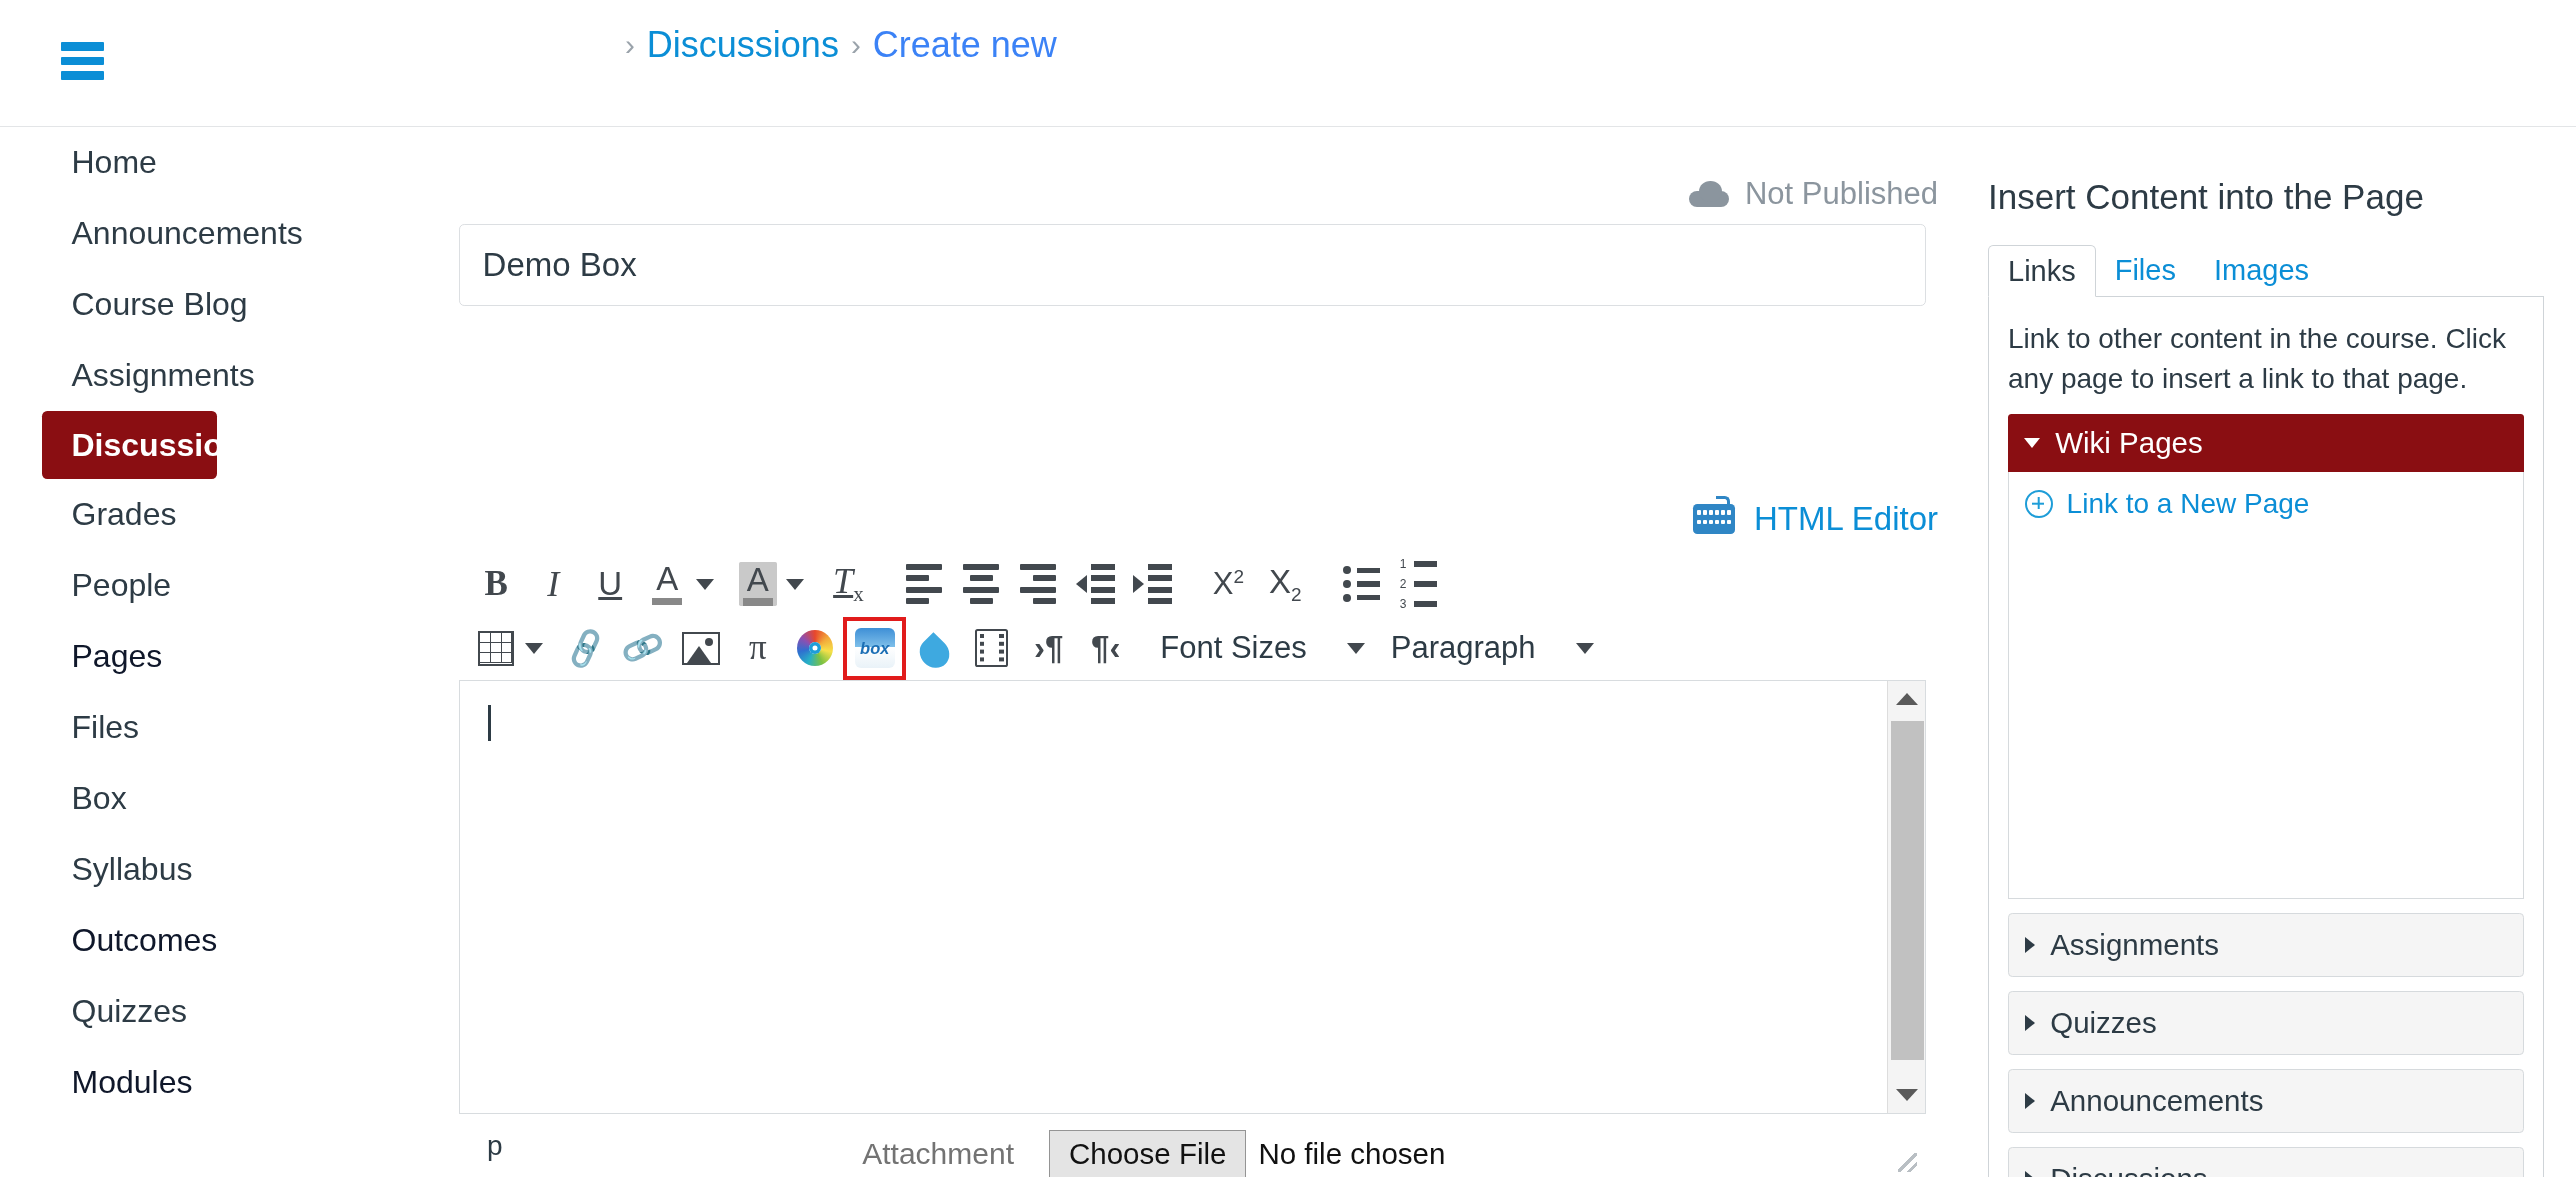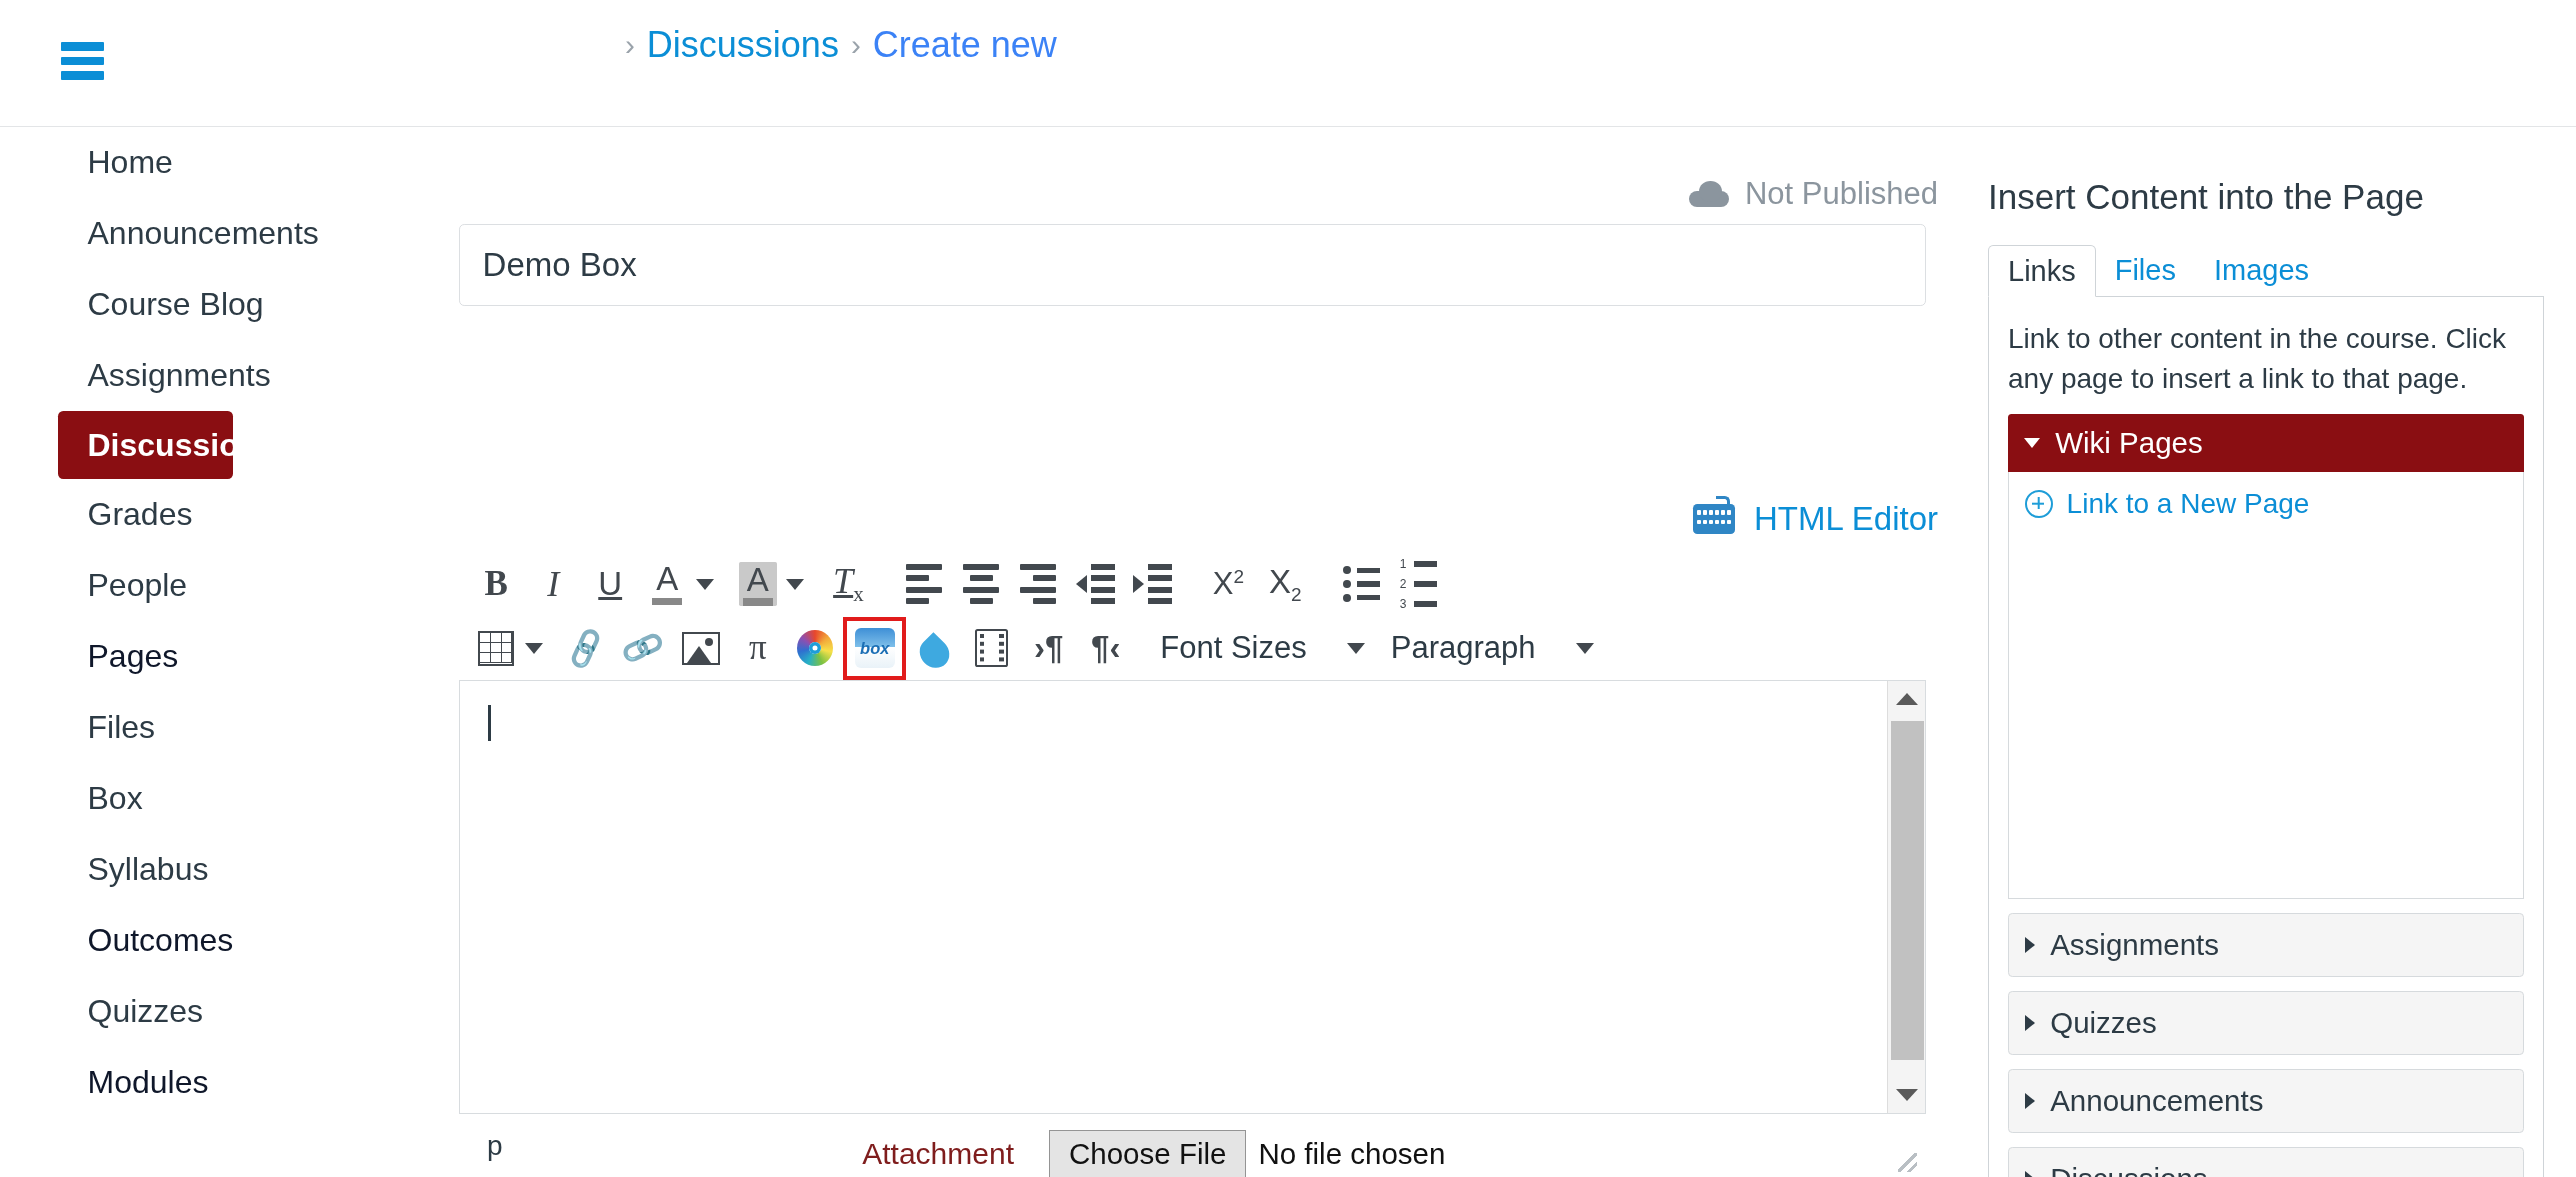--- a/index.html
+++ b/index.html
@@ -34,21 +34,20 @@
   }
   .bc-sep { color: #9aa3ab; font-size: 29.5px; }
   .bc-link { color: #0b8ed6; text-decoration: none; }
   .bc-current { color: #3b82f6; }
 
   
   .sidebar {
     position: absolute; left: 0; top: 127px;
     width: 417px; height: 1051px;
     background: #fff;
-    margin-left: 16px;
   }
   .nav-item {
     position: relative;
     margin: 0 0 0 42px;
     height: 71px;
     display: flex; align-items: center;
     font-size: 32px;
     color: #2d3b45;
     padding-left: 29.5px;
     cursor: pointer;
@@ -277,21 +276,21 @@
       linear-gradient(135deg, transparent 72%, #b9bfc4 72%, #b9bfc4 84%, transparent 84%);
   }
 
   
   .attach-row {
     position: absolute; left: 42px; top: 1003px;
     width: 1467px; display:flex; align-items:center;
   }
   .attach-label {
     width: 590px; text-align: right; padding-right: 35px;
-    font-size: 30px; color: #7f1d1d;
+    font-size: 30px; color: #737373;
   }
   .choose-btn {
     font-size: 29.5px; padding: 6px 19px;
     border: 0.9px solid #949494; background: #e4e4e4;
     color: #111; cursor: pointer;
     font-family: "Liberation Sans", sans-serif;
   }
   .no-file { font-size: 29.5px; color: #111; margin-left: 12px; }
 
   

